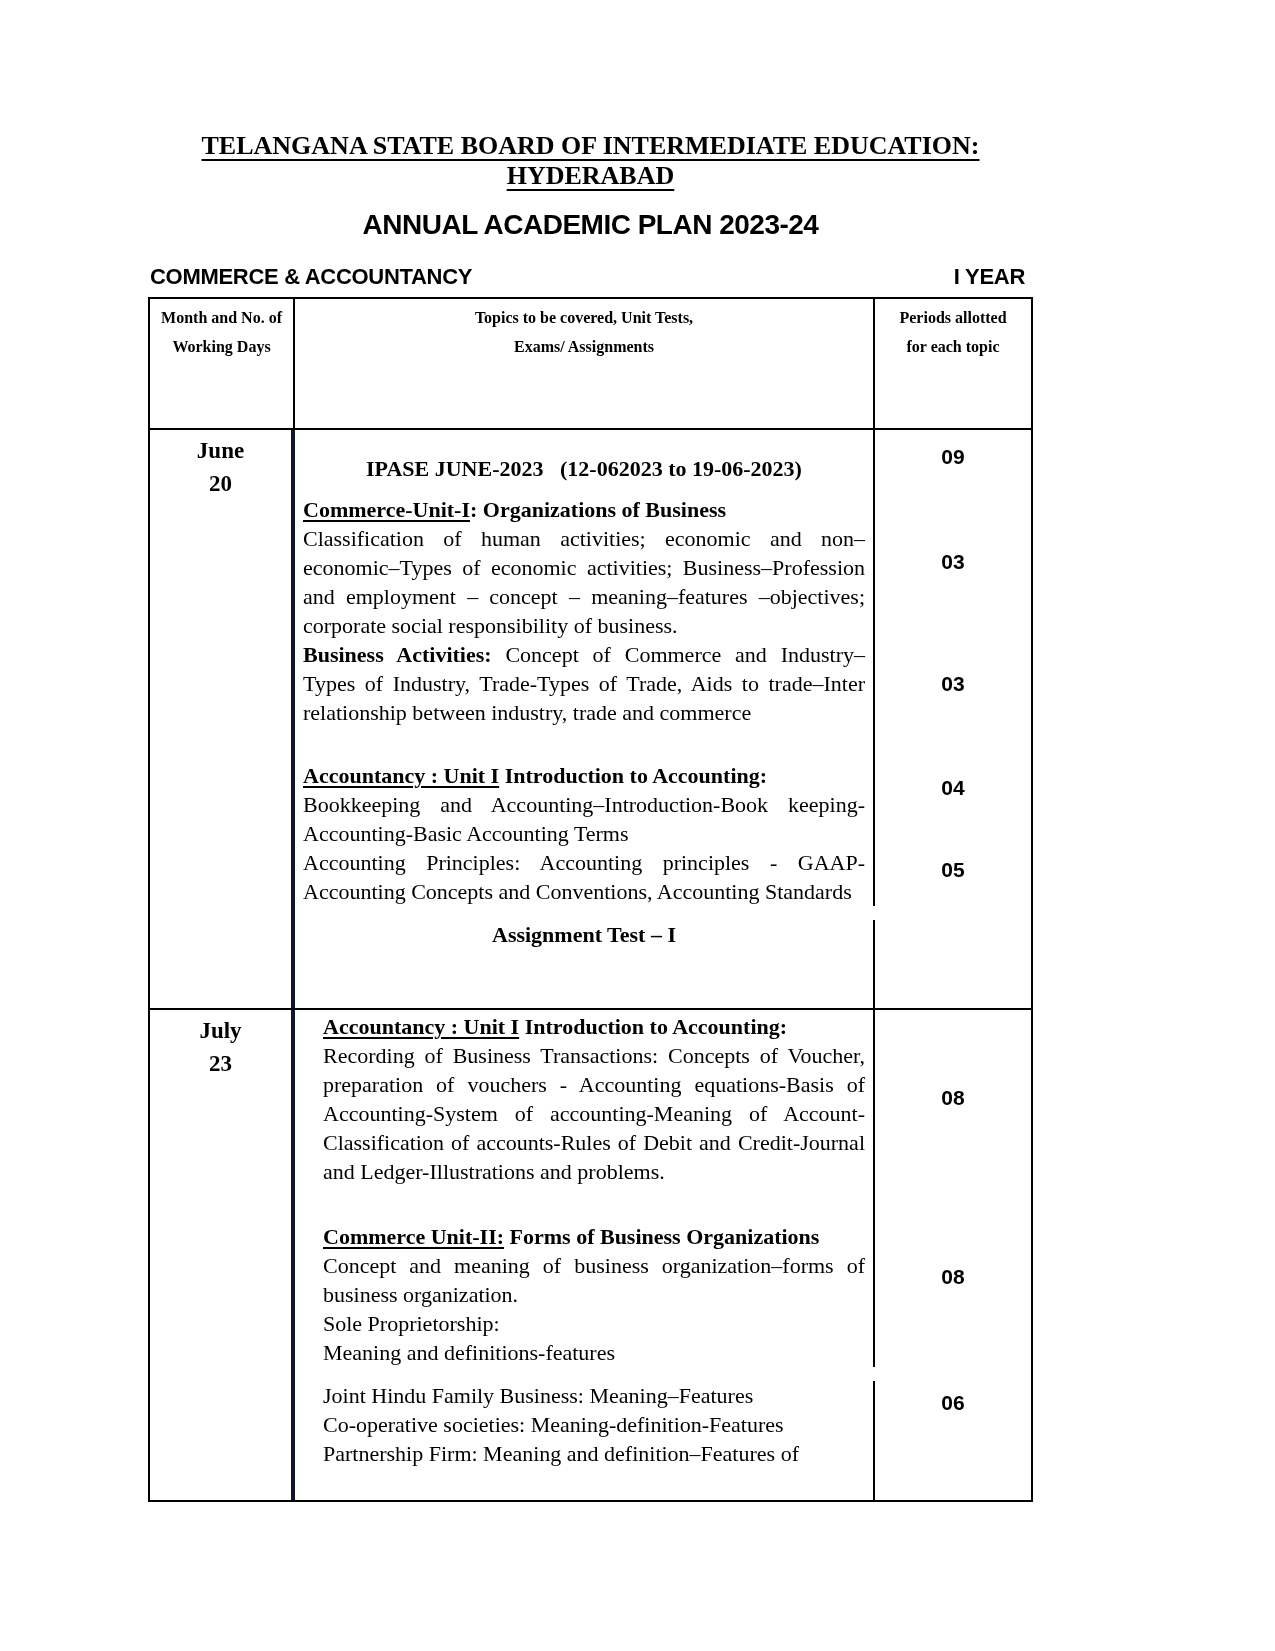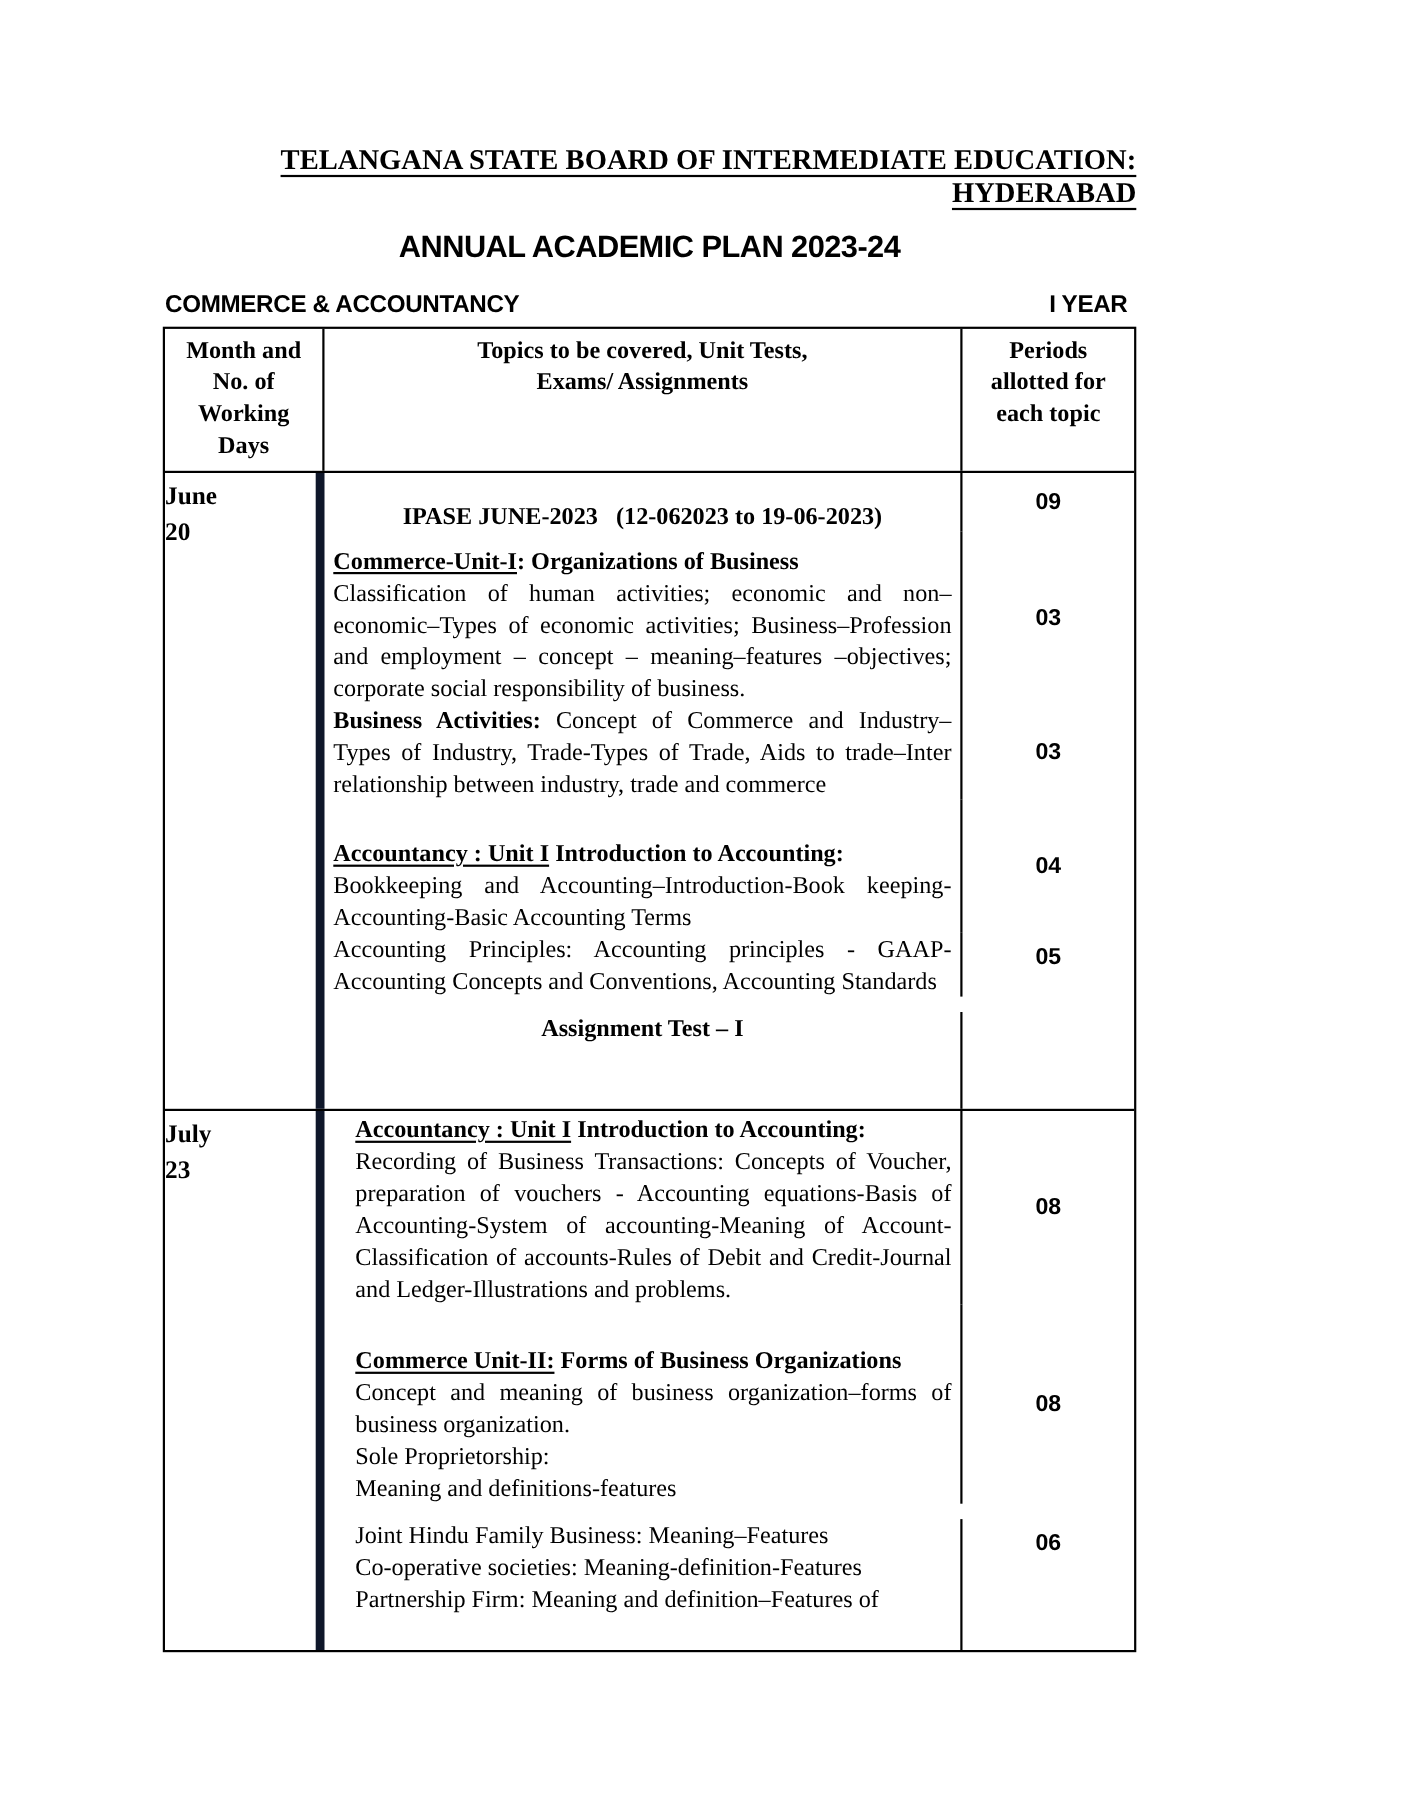--- a/index.html
+++ b/index.html
@@ -1,47 +1,47 @@
 <!DOCTYPE html>
 <html><head>
 <meta charset="utf-8">
 <style>
   html,body{margin:0;padding:0;background:#fff;}
   .page{position:relative;width:1275px;height:1651px;background:#ffffff;color:#000;overflow:hidden;}
   .content{position:absolute;left:148px;top:0;width:885px;}
 
   .board-title{
-    margin-top:131px;text-align:right;
+    margin-top:131px;text-align:center;
     font-family:"Liberation Serif",serif;font-weight:bold;font-size:26px;line-height:30px;
     text-decoration:underline;text-decoration-thickness:2px;text-underline-offset:5px;
   }
   .plan-title{
     margin-top:18px;text-align:center;
     font-family:"Liberation Sans",sans-serif;font-weight:bold;font-size:28px;line-height:32px;
     letter-spacing:-0.5px;
   }
   .subject-row{
     margin-top:23px;display:flex;justify-content:space-between;align-items:baseline;
     font-family:"Liberation Sans",sans-serif;font-weight:bold;font-size:22px;line-height:26px;
     padding:0 8px 0 2px;letter-spacing:-0.3px;
   }
 
   .doc-table{margin-top:7px;border:2px solid #000;width:100%;box-sizing:border-box;}
   .trow{display:flex;align-items:stretch;}
   .trow + .trow{border-top:2px solid #000;}
 
   .cell-month{
-    width:145px;flex:0 0 145px;border-right:8px solid #0f172a;box-sizing:border-box;
-    text-align:left;font-family:"Liberation Serif",serif;font-weight:bold;
+    width:145px;flex:0 0 145px;border-right:4px solid #0f172a;box-sizing:border-box;
+    text-align:center;font-family:"Liberation Serif",serif;font-weight:bold;
     font-size:23px;line-height:33px;padding-top:4px;
   }
   .cell-body{flex:1;display:flex;flex-direction:column;min-width:0;}
 
   .thead{min-height:129px;}
-  .th{font-family:"Liberation Serif",serif;font-weight:bold;font-size:22px;line-height:29px;text-align:center;}
+  .th{font-family:"Liberation Serif",serif;font-weight:bold;font-size:16px;line-height:29px;text-align:center;}
   .hd-month{width:145px;flex:0 0 145px;border-right:2px solid #000;box-sizing:border-box;padding:4px 10px 0;}
   .hd-mid{flex:1;padding-top:4px;border-radius:20px;}
   .hd-period{width:158px;flex:0 0 158px;border-left:2px solid #000;box-sizing:border-box;padding:4px 14px 0;}
 
   .row-june{min-height:578px;}
   .row-july{min-height:490px;gap:20px;}
 
   .block{display:flex;align-items:stretch;}
   .block.grow{flex-grow:1;margin-top:14px;}
   .topic{

